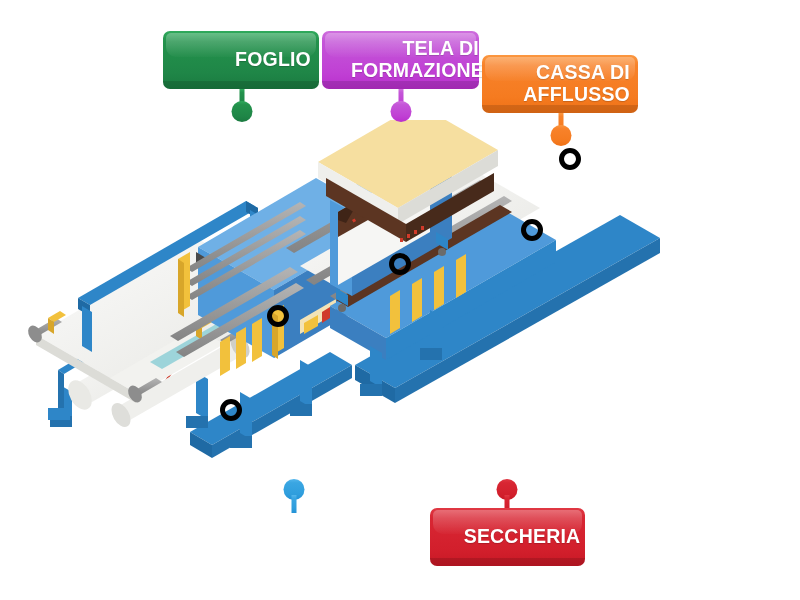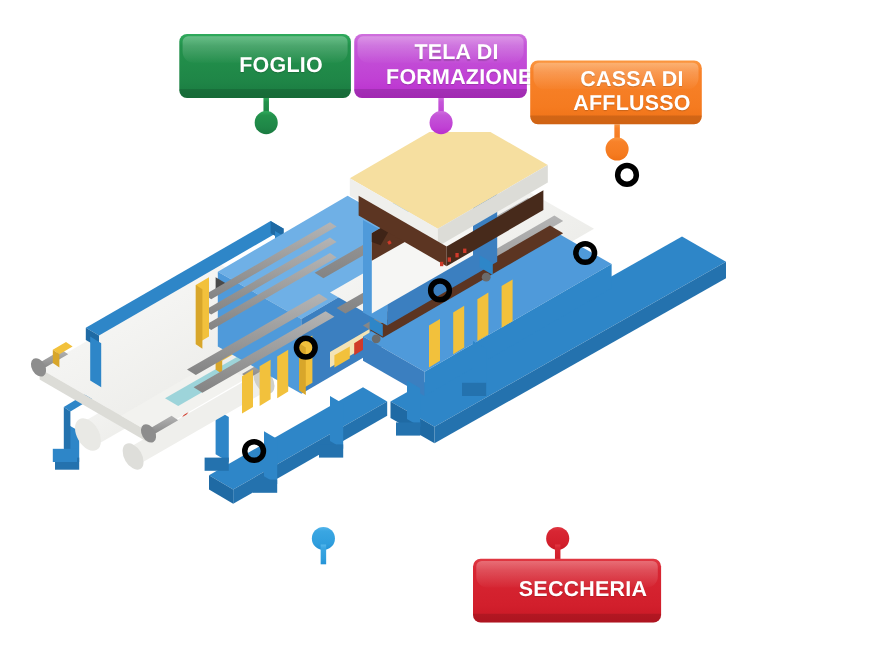--- a/index.html
+++ b/index.html
@@ -35,21 +35,21 @@
   #diagram-svg { display: block; }
 
   
   .label-card {
     position: absolute;
     box-sizing: border-box;
     border-radius: 7px;
     display: flex;
     align-items: center;
     justify-content: center;
-    text-align: center;
+    text-align: right;
     color: #ffffff;
     font-weight: bold;
     font-size: 19.5px;
     line-height: 1.12;
     letter-spacing: 0.2px;
     text-shadow: 0 1px 1px rgba(0,0,0,0.18);
     user-select: none;
     cursor: pointer;
     padding-left: 29px;
   }
@@ -356,17 +356,17 @@
 
   <div class="connector" style="left:283px; top:479px; width:21px; height:34px;">
     <div class="knob theme-blue" style="top:0;"></div>
     <div class="stem theme-blue" style="top:16px; height:18px;"></div>
   </div>
 
   <div class="connector" style="left:496px; top:479px; width:21px; height:34px;">
     <div class="knob theme-red" style="top:0;"></div>
     <div class="stem theme-red" style="top:16px; height:18px;"></div>
   </div>
-  <div class="label-card theme-red" style="left:430px; top:508px; width:171px; height:58px;">
+  <div class="label-card theme-red" style="left:430px; top:508px; width:155px; height:58px;">
     <span class="label-text">SECCHERIA</span>
   </div>
 
 </div>
 
 </body></html>

